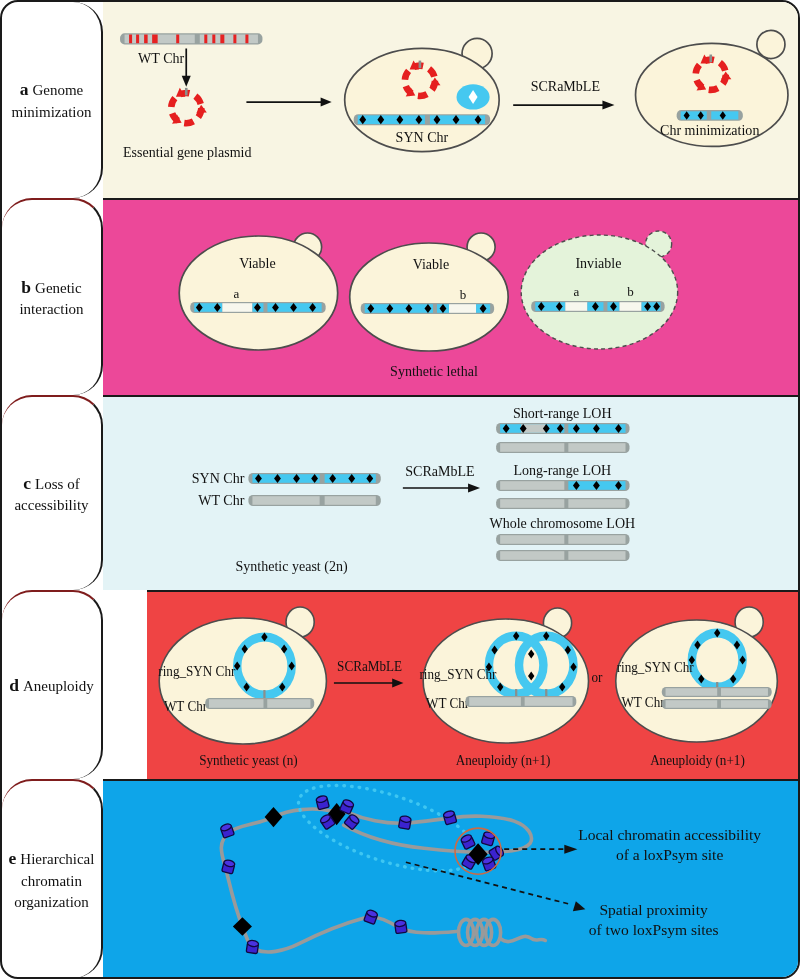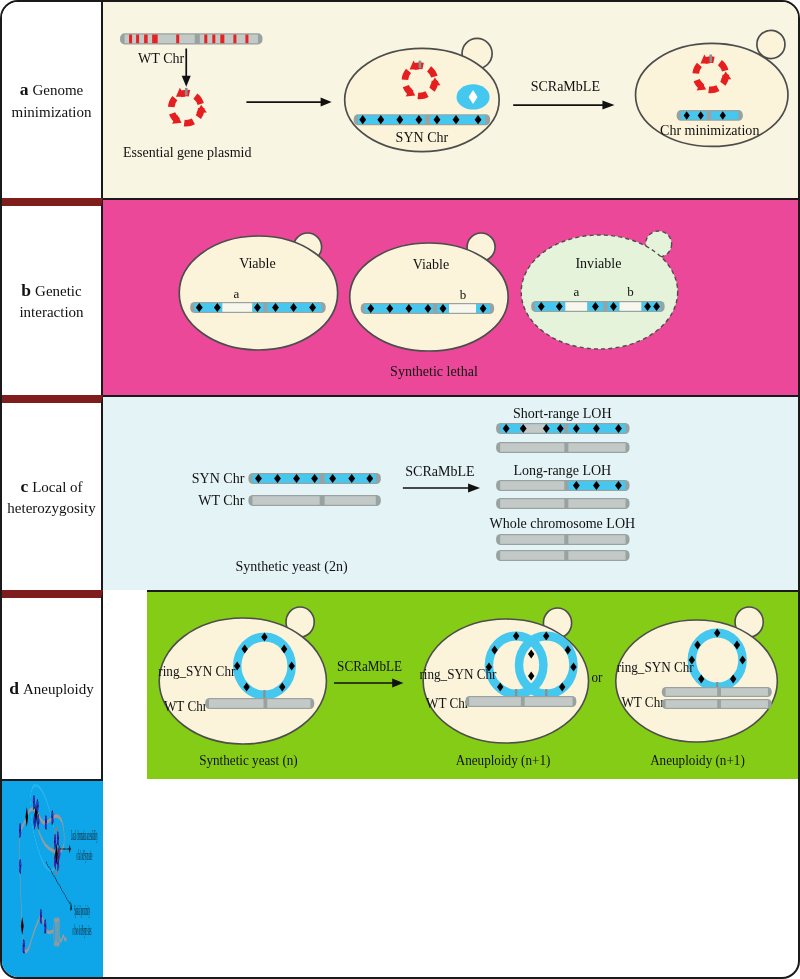--- a/index.html
+++ b/index.html
@@ -8,30 +8,30 @@
     border:2px solid #1a1a1a;border-radius:18px;overflow:hidden;
     display:grid;grid-template-columns:101px 1fr;
     grid-template-rows:196px 197px 195px 189px 1fr;
     background:#ffffff;
     font-family:"Liberation Serif","DejaVu Serif",serif;
   }
   .plabel{
     background:#ffffff;border-right:2px solid #1a1a1a;
     display:flex;align-items:center;justify-content:center;
     text-align:center;padding:0 3px;line-height:1.4;
-    font-size:15px;color:#111;
+    font-size:15px;color:#111;border-radius:30px;
   }
-  .row2{border-top:8px solid #7f1d1d;}
+  .row2{border-top:2px solid #7f1d1d;}
   .pletter{font-weight:bold;font-size:17.5px;margin-right:4px;}
   .pcontent{position:relative;}
   .row2c{border-top:2px solid #1a1a1a;}
   .bg-a{background:#f8f5e3;}
   .bg-b{background:#ec4899;}
   .bg-c{background:#e3f3f6;}
-  .bg-d{background:#84cc16;margin-left:44px;}
+  .bg-d{background:#ef4444;margin-left:44px;}
   .bg-e{background:#0ea5e9;}
   svg{display:block;width:100%;height:100%;}
   svg text{font-family:"Liberation Serif","DejaVu Serif",serif;font-size:14px;fill:#111;}
   text.small{font-size:13px;}
   text.etext{font-size:15.5px;}
 </style>
 </head>
 <body>
 
 <div class="figure">
@@ -194,21 +194,21 @@
           <use href="#dmd" transform="translate(509,106.5)"></use>
         <use href="#dmd" transform="translate(543,106.5)"></use>
           <use href="#dmd" transform="translate(552,106.5)"></use>
       </g>
 
       <text x="330" y="176" text-anchor="middle">Synthetic lethal</text>
     </svg>
   </div>
 
   <div class="plabel row2">
-    <div><b class="pletter">c</b><span>Local of heterozygosity</span></div>
+    <div><b class="pletter">c</b><span>Loss of accessibility</span></div>
   </div>
   <div class="pcontent bg-c row2c">
     <svg viewBox="0 0 693 193" preserveAspectRatio="none">
       <text x="141" y="86" text-anchor="end">SYN Chr</text>
       <g>
         <rect x="145" y="76" width="132" height="11" rx="4.5" fill="#98a2a0"></rect>
         <rect x="149" y="77.2" width="67" height="8.6" fill="#45c8f0"></rect>
         <rect x="221" y="77.2" width="51" height="8.6" fill="#45c8f0"></rect>
         <use href="#dmd" transform="translate(155,81.5)"></use>
           <use href="#dmd" transform="translate(174,81.5)"></use>
@@ -373,20 +373,23 @@
       </g>
       <g>
         <rect x="548" y="107" width="117" height="10" rx="4.5" fill="#98a2a0"></rect>
         <rect x="552" y="108.2" width="55" height="7.6" fill="#c2c9c6"></rect>
         <rect x="611" y="108.2" width="50" height="7.6" fill="#c2c9c6"></rect>
       </g>
       <text x="586" y="173" text-anchor="middle">Aneuploidy (n+1)</text>
     </svg>
   </div>
 
+  <div class="plabel row2">
+    <div><b class="pletter">e</b><span>Hierarchical chromatin organization</span></div>
+  </div>
   <div class="pcontent bg-e row2c">
     <svg viewBox="0 0 693 196" preserveAspectRatio="none">
       <defs>
         <g id="nuc">
           <rect x="-5.5" y="-4" width="11" height="9.5" rx="1.6" fill="#3b23cf" stroke="#10083f" stroke-width="1.3"></rect>
           <ellipse cx="0" cy="-4" rx="5.5" ry="3" fill="#4a33e0" stroke="#10083f" stroke-width="1.3"></ellipse>
         </g>
       </defs>
 
       <g stroke="#9a9a9a" stroke-width="3.6" fill="none" stroke-linecap="round">

